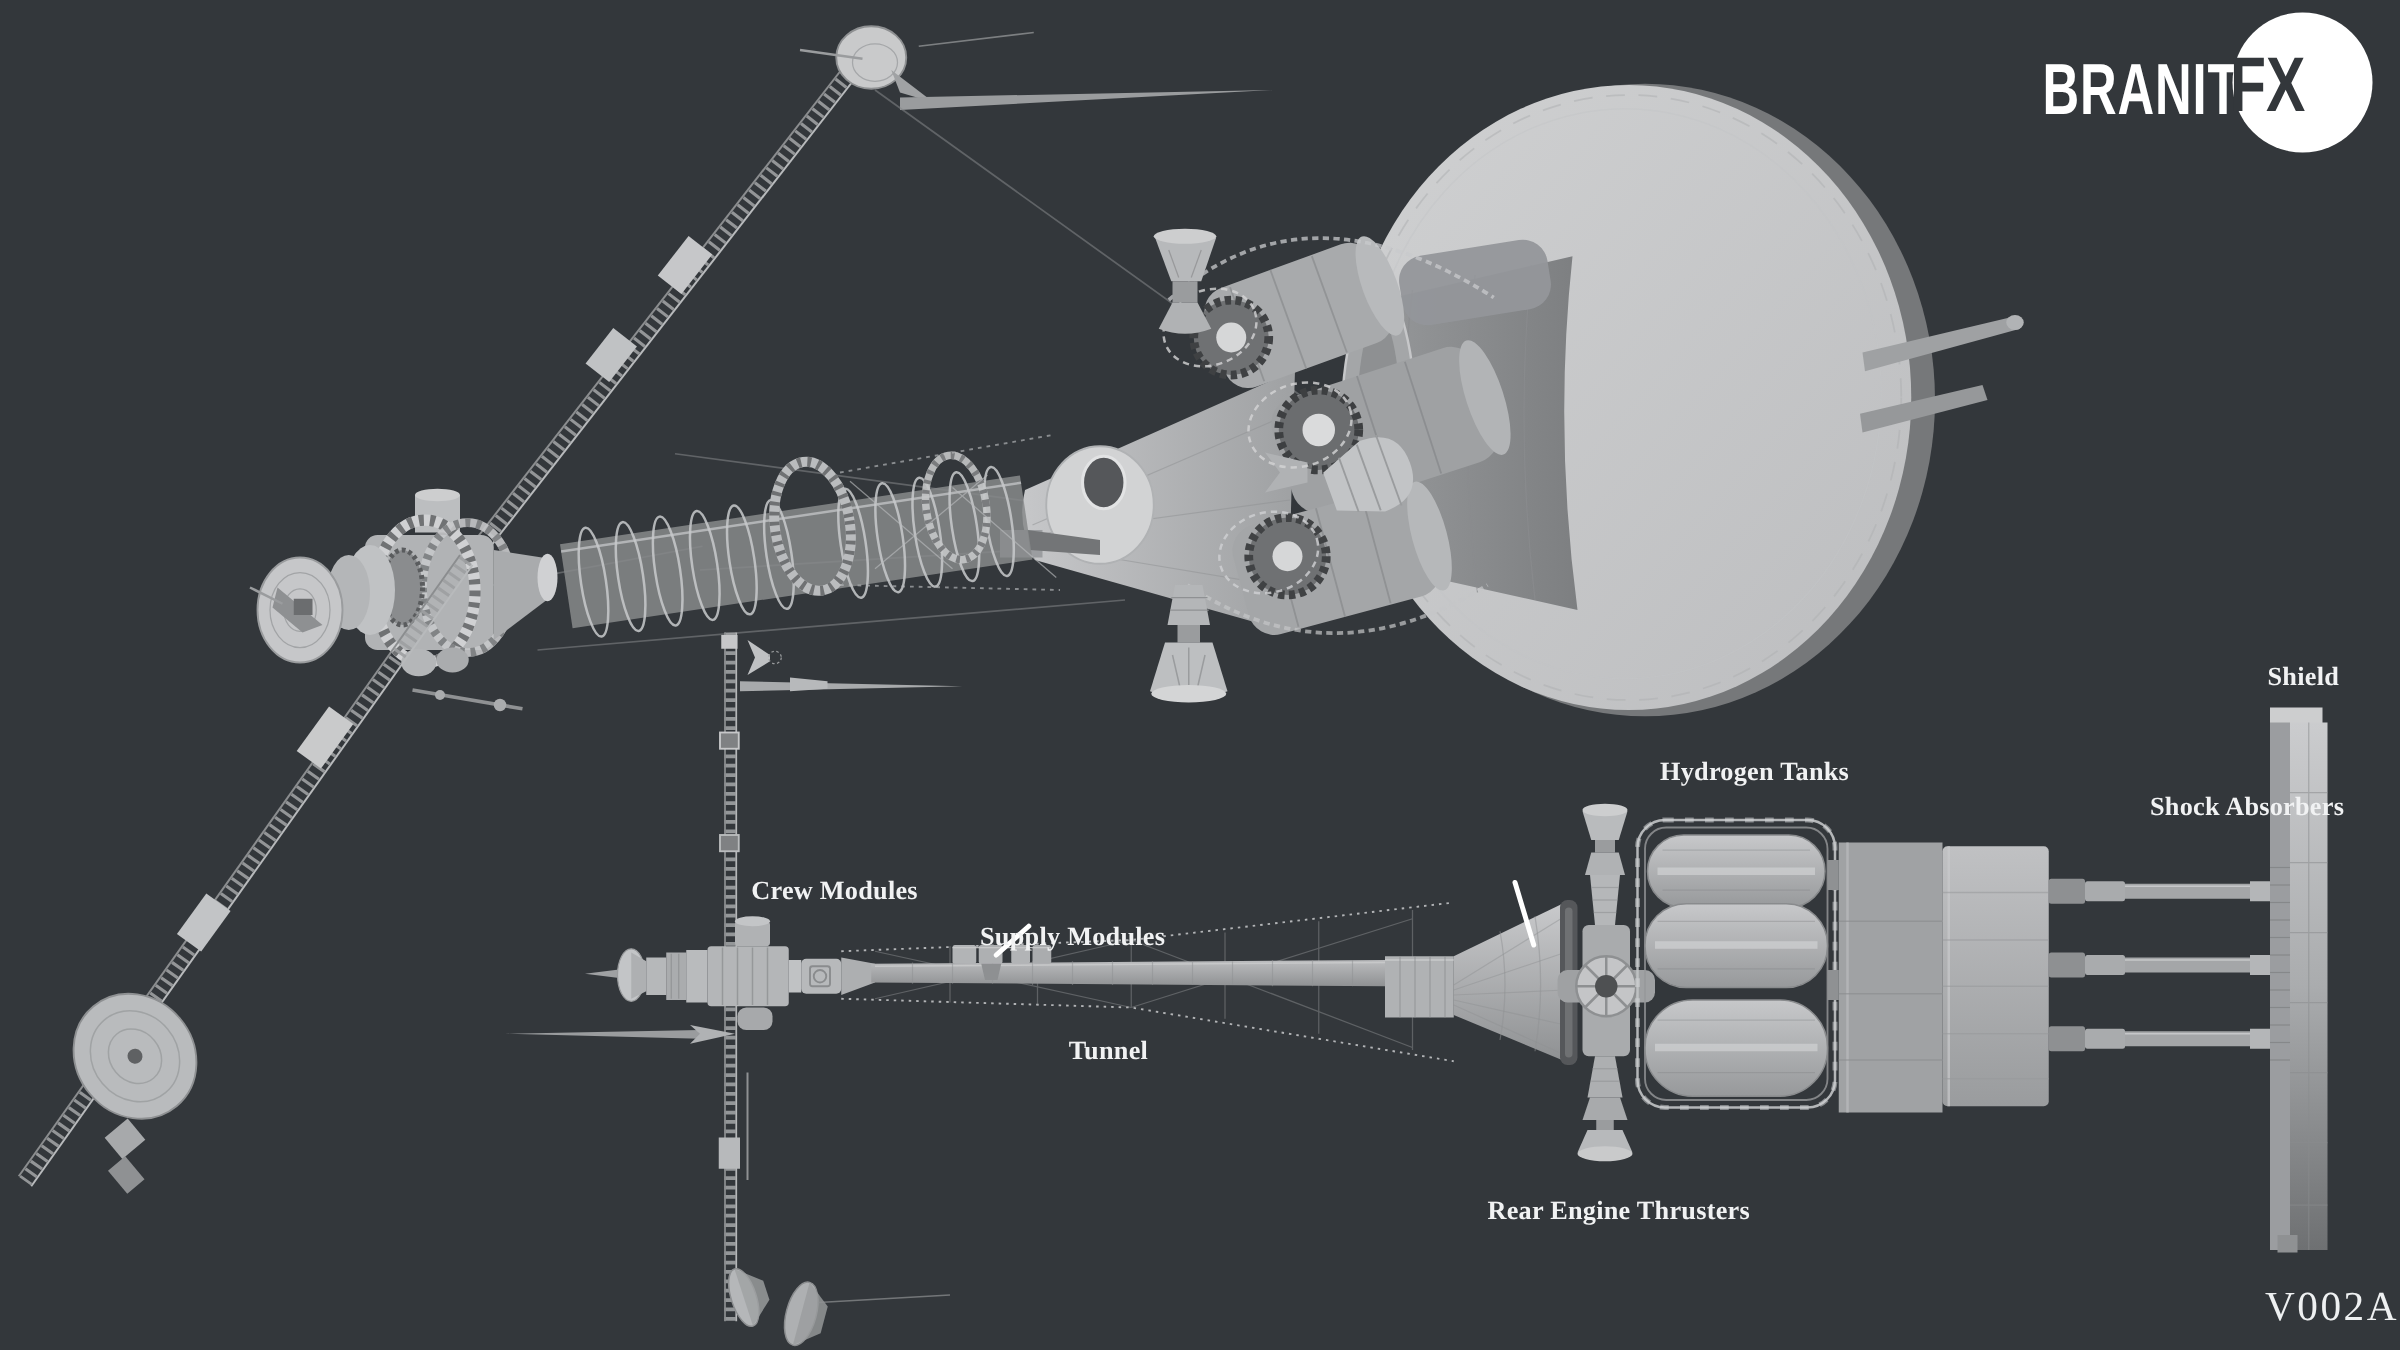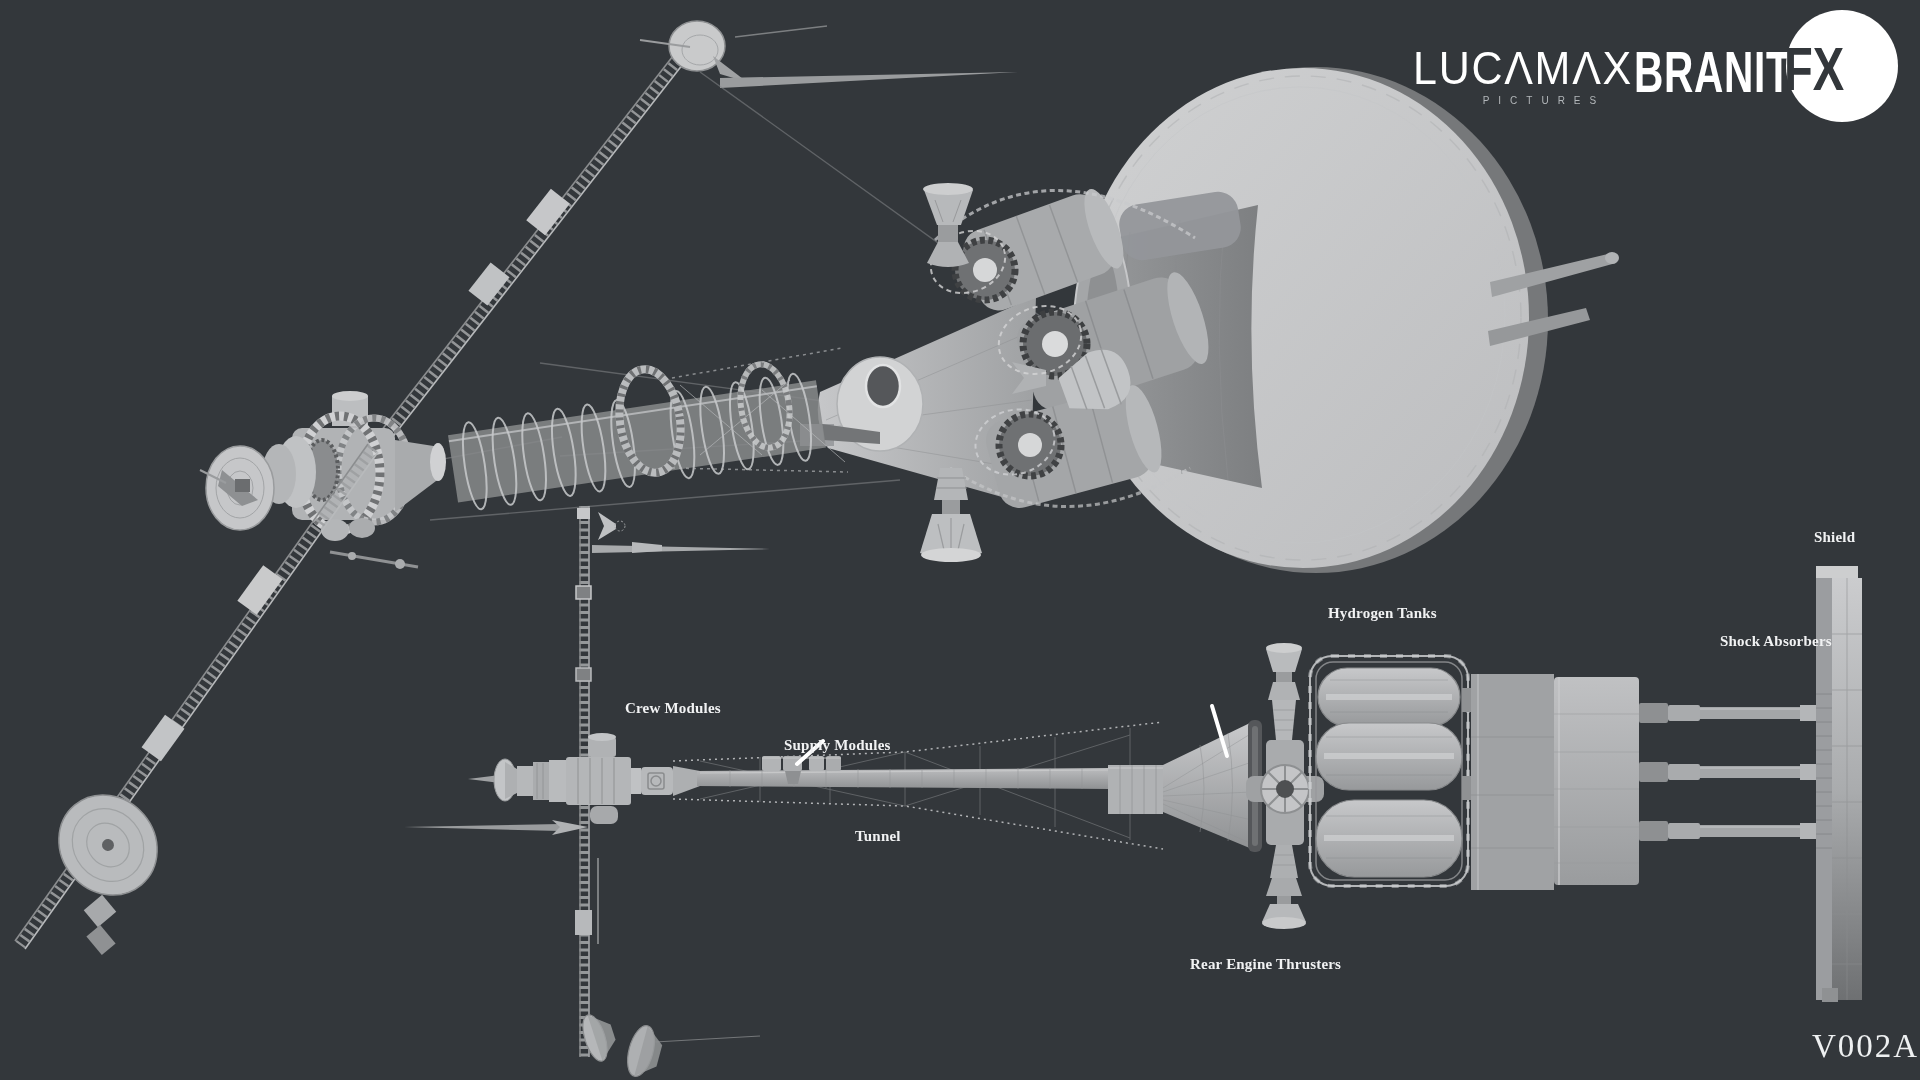--- a/index.html
+++ b/index.html
@@ -1,21 +1,21 @@
 <!DOCTYPE html>
 <html><head>
 <meta charset="utf-8">
 <style>
   html,body{margin:0;padding:0;}
   body{width:1920px;height:1080px;overflow:hidden;background:#33373b;position:relative;
        font-family:"Liberation Sans", sans-serif;}
   #stage{position:absolute;left:0;top:0;width:1920px;height:1080px;}
   svg{position:absolute;left:0;top:0;}
   .lbl{position:absolute;font-family:"Liberation Serif", serif;font-weight:700;
-       font-size:15px;color:#f1f2f3;white-space:nowrap;letter-spacing:.2px;}
+       font-size:21px;color:#f1f2f3;white-space:nowrap;letter-spacing:.2px;}
   .lbl-center{text-align:center;line-height:23px;}
   #version-label{position:absolute;left:1812px;top:1028px;font-family:"Liberation Serif", serif;
        font-weight:400;font-size:33px;letter-spacing:2px;color:#eef0f1;}
   
   #studio-logo{position:absolute;left:1413px;top:48px;color:#ffffff;text-align:center;}
   #studio-logo .main{font-size:50px;font-weight:400;letter-spacing:2px;line-height:44px;
        transform:scaleX(.86) scaleY(.92);transform-origin:left top;white-space:nowrap;}
   #studio-logo .sub{font-size:10px;letter-spacing:9px;color:#b3b7ba;margin-top:3px;
        padding-left:6px;}
   #vfx-logo{position:absolute;left:1634px;top:38px;height:90px;}
@@ -516,33 +516,29 @@
       <rect x="1822" y="988" width="16" height="14" fill="#8f9193"></rect>
     </g>
 
     <g stroke="#ffffff" stroke-width="4" stroke-linecap="round">
       <line x1="823" y1="741" x2="797" y2="764"></line>
       <line x1="1212" y1="706" x2="1227" y2="756"></line>
     </g>
   </g>
 </svg>
 
-<div id="studio-logo">
-  <div class="main">LUCΛMΛX</div>
-  <div class="sub">PICTURES</div>
-</div>
 <div id="vfx-logo">
   <span class="circle"></span>
   <div class="row">
     <span class="branit">BRANIT</span>
     <span class="fx">FX</span>
   </div>
 </div>
 
-<div class="lbl" style="left:601px;top:700px;margin-left:24px;">Crew Modules</div>
+<div class="lbl" style="left:601px;top:700px;">Crew Modules</div>
 <div class="lbl" style="left:784px;top:737px;">Supply Modules</div>
 <div class="lbl" style="left:855px;top:828px;">Tunnel</div>
 <div class="lbl" style="left:1328px;top:605px;">Hydrogen Tanks</div>
 <div class="lbl" style="left:1190px;top:956px;">Rear Engine Thrusters</div>
 <div class="lbl" style="left:1708px;top:633px;margin-left:12px;">Shock Absorbers</div>
 <div class="lbl" style="left:1814px;top:529px;">Shield</div>
 
 <div id="version-label">V002A</div>
 
 </div>

